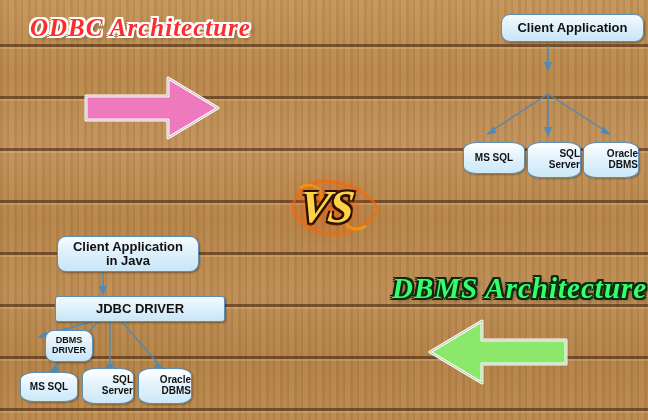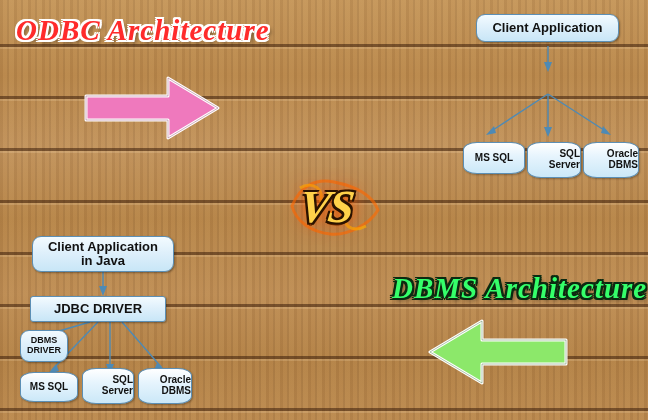--- a/index.html
+++ b/index.html
@@ -26,21 +26,21 @@
   
   .title{
     position:absolute;
     font-family:"Liberation Serif", serif;
     font-style:italic;
     font-weight:bold;
     letter-spacing:1px;
     white-space:nowrap;
   }
   #odbc-title{
-    left:16px;top:14px;font-size:29px;color:#ff2b2b;
+    left:30px;top:14px;font-size:25px;color:#ff2b2b;
     text-shadow:
       -2px -2px 0 #fff, 2px -2px 0 #fff, -2px 2px 0 #fff, 2px 2px 0 #fff,
       0 -2px 0 #fff, 0 2px 0 #fff, -2px 0 0 #fff, 2px 0 0 #fff,
       3px 3px 4px rgba(0,0,0,0.45);
   }
   #jdbc-title{
     left:392px;top:272px;font-size:29px;color:#35ff6a;
     text-shadow:
       -2px -2px 0 #0c2a11, 2px -2px 0 #0c2a11, -2px 2px 0 #0c2a11, 2px 2px 0 #0c2a11,
       0 -2px 0 #0c2a11, 0 2px 0 #0c2a11, -2px 0 0 #0c2a11, 2px 0 0 #0c2a11,
@@ -70,20 +70,21 @@
     box-sizing:border-box;
     border:1px solid #5c8fb5;
     border-radius:3px;
     background:linear-gradient(to bottom,#f3fbff 0%,#dff0fb 45%,#c8e6f7 100%);
     color:#111;
     font-weight:bold;
     text-align:center;
     display:flex;align-items:center;justify-content:center;
     line-height:1.1;
     box-shadow:1px 1px 2px rgba(0,0,0,0.35);
+    margin-left:25px;
   }
   .node.rounded{border-radius:9px;}
   .cyl{
     position:absolute;
     box-sizing:border-box;
     border:1px solid #5c8fb5;
     border-radius:14px/8px;
     background:linear-gradient(to bottom,#ffffff 0%,#e6f4fd 40%,#cbe8f8 100%);
     color:#111;font-weight:bold;text-align:right;
     display:flex;align-items:center;justify-content:center;line-height:1.08;
@@ -183,21 +184,21 @@
       <line x1="112" y1="60" x2="152" y2="106"></line>
       <polygon points="156,110 147,101 144,108" fill="#4e8ab5" stroke="none"></polygon>
     </g>
   </svg>
 
   <div class="node rounded" style="left:32px;top:236px;width:142px;height:36px;font-size:13px;flex-direction:column;">
     <span>Client Application</span>
     <span>in Java</span>
   </div>
 
-  <div class="node" style="left:30px;top:296px;width:136px;height:26px;font-size:13px;">
+  <div class="node" style="left:30px;top:296px;width:170px;height:26px;font-size:13px;">
     <span>JDBC DRIVER</span>
   </div>
 
   <div class="node rounded" style="left:20px;top:330px;width:48px;height:32px;font-size:9px;flex-direction:column;">
     <span>DBMS</span>
     <span>DRIVER</span>
   </div>
 
   <div class="cyl" style="left:20px;top:372px;width:58px;height:30px;font-size:10px;">
     <span>MS SQL</span>

